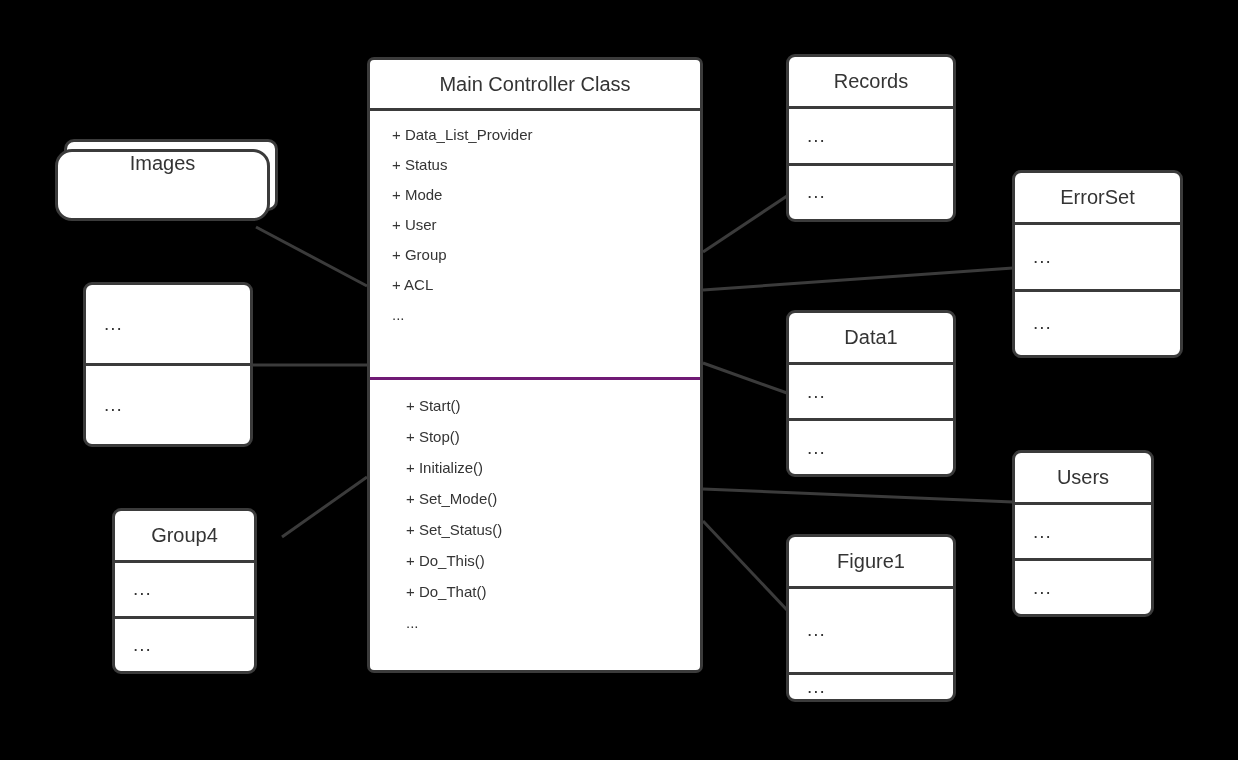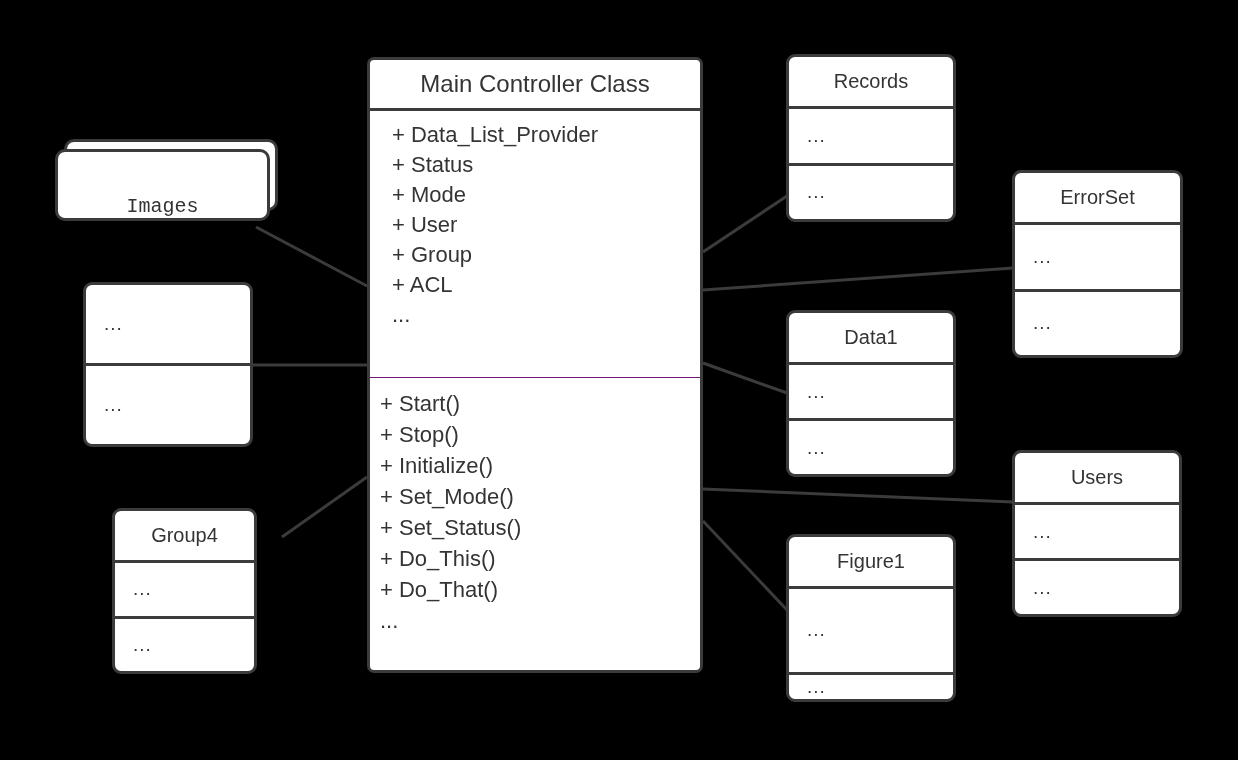--- a/index.html
+++ b/index.html
@@ -48,35 +48,35 @@
     align-items: center;
     padding-left: 18px;
     font-size: 19px;
     letter-spacing: 1px;
   }
   .uml-row + .uml-row {
     border-top: 3px solid #3b3b3b;
   }
   
   #main-class { left: 367px; top: 57px; width: 336px; height: 616px; border-radius: 7px; }
-  #main-class .uml-title { height: 48px; font-size: 24px; }
+  #main-class .uml-title { height: 48px; font-size: 20px; }
   .uml-section-attrs {
     flex: none;
     height: 266px;
     box-sizing: border-box;
     padding: 9px 0 0 22px;
   }
   .uml-section-methods {
     flex: 1;
-    border-top: 1px solid #701a75;
+    border-top: 3px solid #701a75;
     box-sizing: border-box;
-    padding: 10px 0 0 10px;
+    padding: 10px 0 0 36px;
   }
   .uml-member {
-    font-size: 22px;
+    font-size: 15px;
     line-height: 30px;
     white-space: nowrap;
   }
   .uml-section-methods .uml-member { line-height: 31px; }
   
   #images-back {
     position: absolute;
     left: 64px; top: 139px;
     width: 214px; height: 72px;
     background: #ffffff;
@@ -84,37 +84,36 @@
     border-radius: 10px;
     box-sizing: border-box;
     z-index: 1;
   }
   #images-front {
     position: absolute;
     left: 55px; top: 149px;
     width: 215px; height: 72px;
     background: #ffffff;
     border: 3px solid #3b3b3b;
-    border-radius: 10px;
+    border-radius: 17px;
     box-sizing: border-box;
     display: flex;
-    align-items: flex-end;
+    align-items: flex-start;
     justify-content: center;
     font-size: 20px;
     color: #343434;
     z-index: 2;
-    font-family: Liberation Mono, monospace;
   }
   
   #table2   { left:  83px; top: 282px; width: 170px; height: 165px; }
   #group4   { left: 112px; top: 508px; width: 145px; height: 166px; }
   #records  { left: 786px; top:  54px; width: 170px; height: 168px; }
   #errorset { left:1012px; top: 170px; width: 171px; height: 188px; }
   #data1    { left: 786px; top: 310px; width: 170px; height: 167px; }
-  #users    { left:1012px; top: 450px; width: 170px; height: 167px; }
+  #users    { left:1012px; top: 450px; width: 142px; height: 167px; }
   #figure1  { left: 786px; top: 534px; width: 170px; height: 168px; gap: 29px; }
 </style>
 </head>
 <body>
 
 <div id="canvas">
 
   <svg id="connectors" viewBox="0 0 1238 760" xmlns="http://www.w3.org/2000/svg">
     <line x1="256" y1="227" x2="367" y2="286" stroke="#3b3b3b" stroke-width="3"></line>
     <line x1="253" y1="365" x2="367" y2="365" stroke="#3b3b3b" stroke-width="3"></line>

